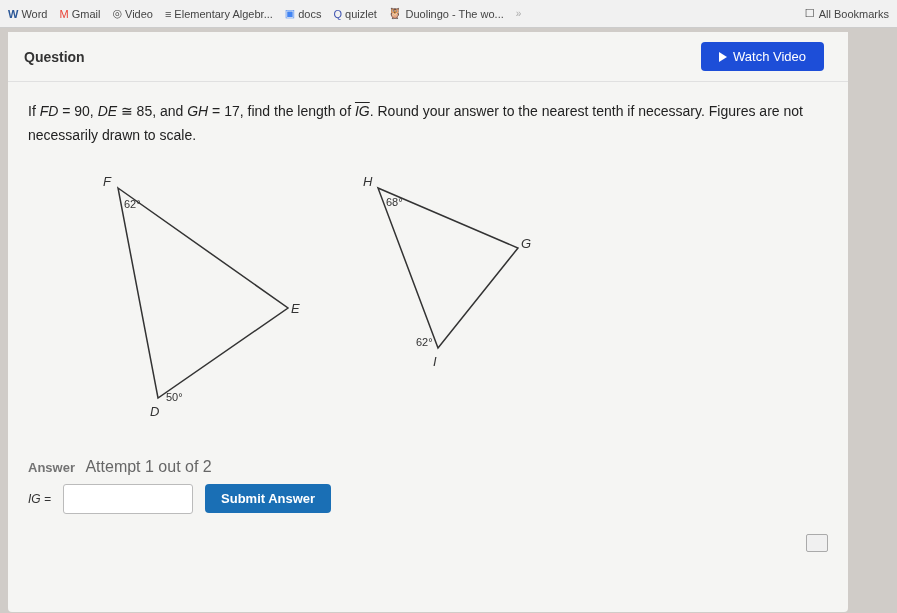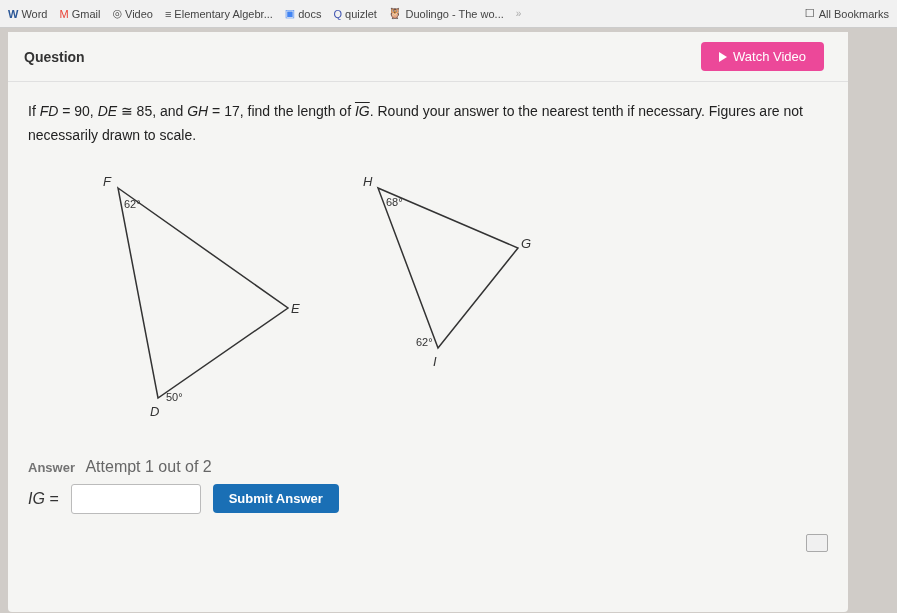--- a/index.html
+++ b/index.html
@@ -63,21 +63,21 @@
     .question-label {
       font-size: 14px;
       font-weight: bold;
       color: #333;
       flex: 1;
     }
     .watch-video-btn {
       display: flex;
       align-items: center;
       gap: 6px;
-      background: #ec4899;
+      background: #1d4ed8;
       color: white;
       border: none;
       border-radius: 4px;
       padding: 7px 18px;
       font-size: 13px;
       cursor: pointer;
       margin-right: 8px;
     }
     .watch-video-btn .play-icon {
       width: 0;
@@ -141,21 +141,21 @@
       color: #666;
       margin-left: 6px;
     }
     .answer-row {
       display: flex;
       align-items: center;
       gap: 12px;
       margin-top: 8px;
     }
     .ig-label {
-      font-size: 16px;
+      font-size: 12px;
       font-style: italic;
       color: #333;
     }
     .answer-input {
       width: 130px;
       height: 30px;
       border: 1px solid #bbb;
       border-radius: 3px;
       padding: 0 6px;
       font-size: 13px;

